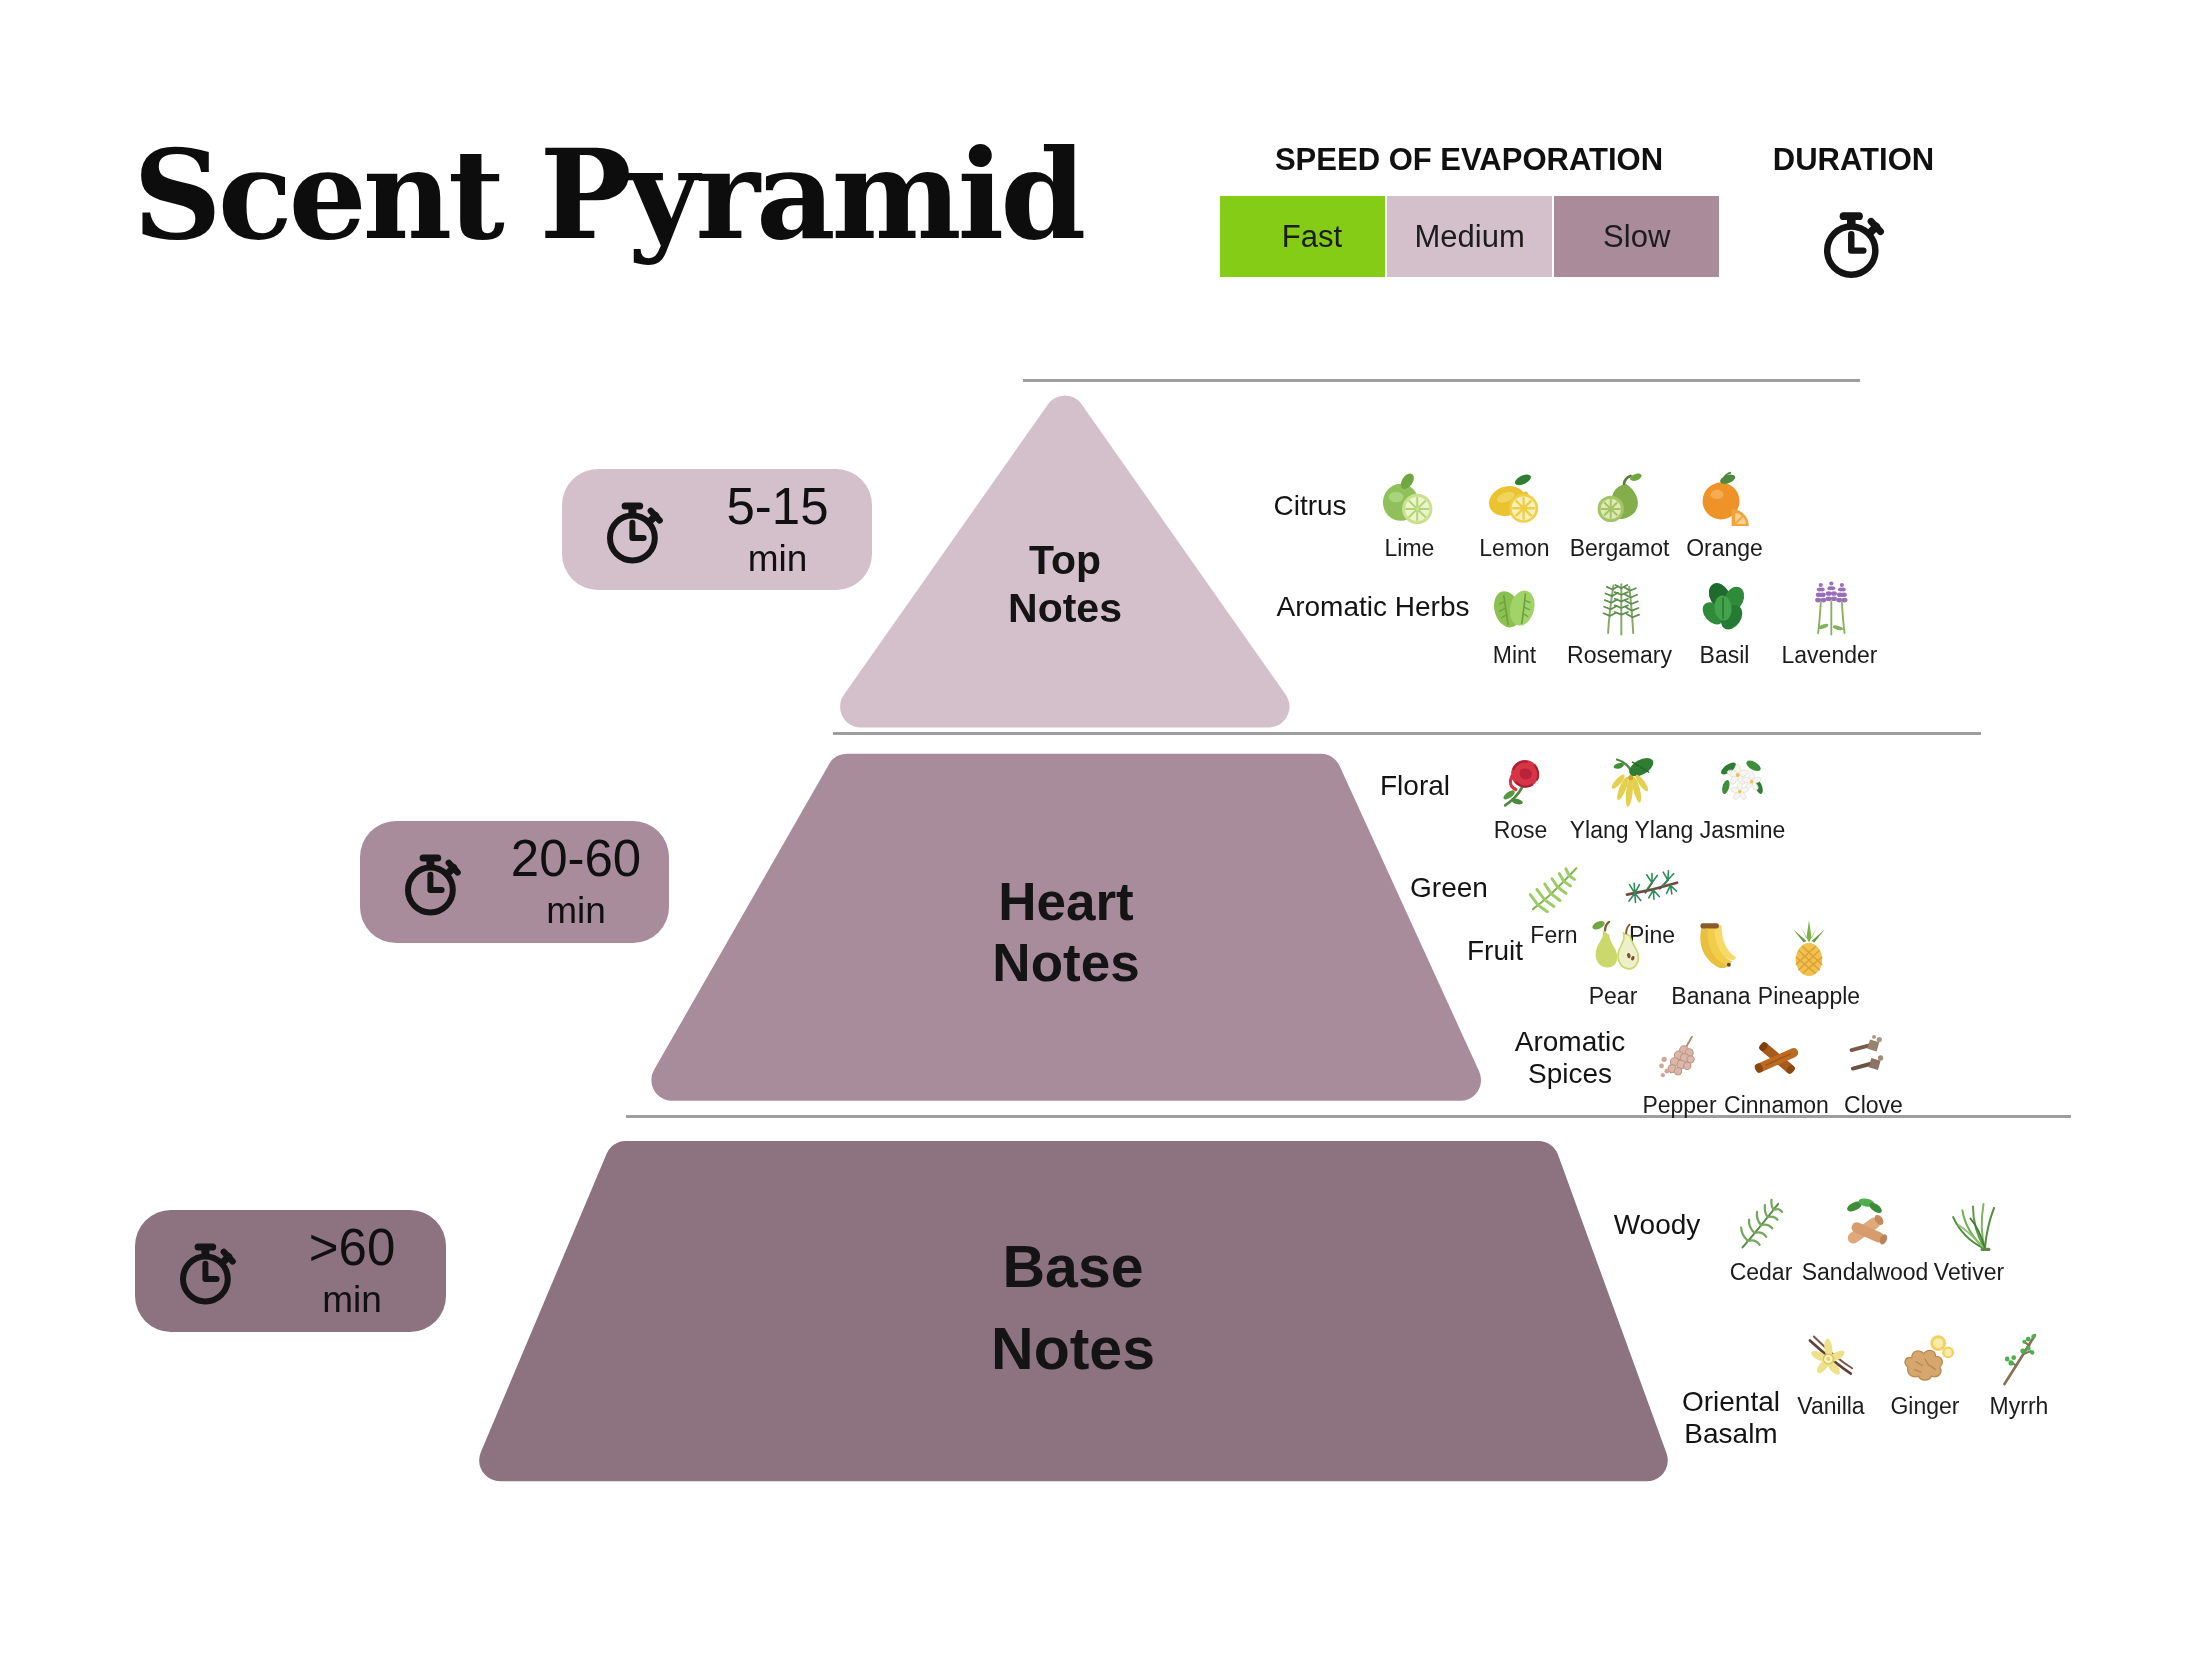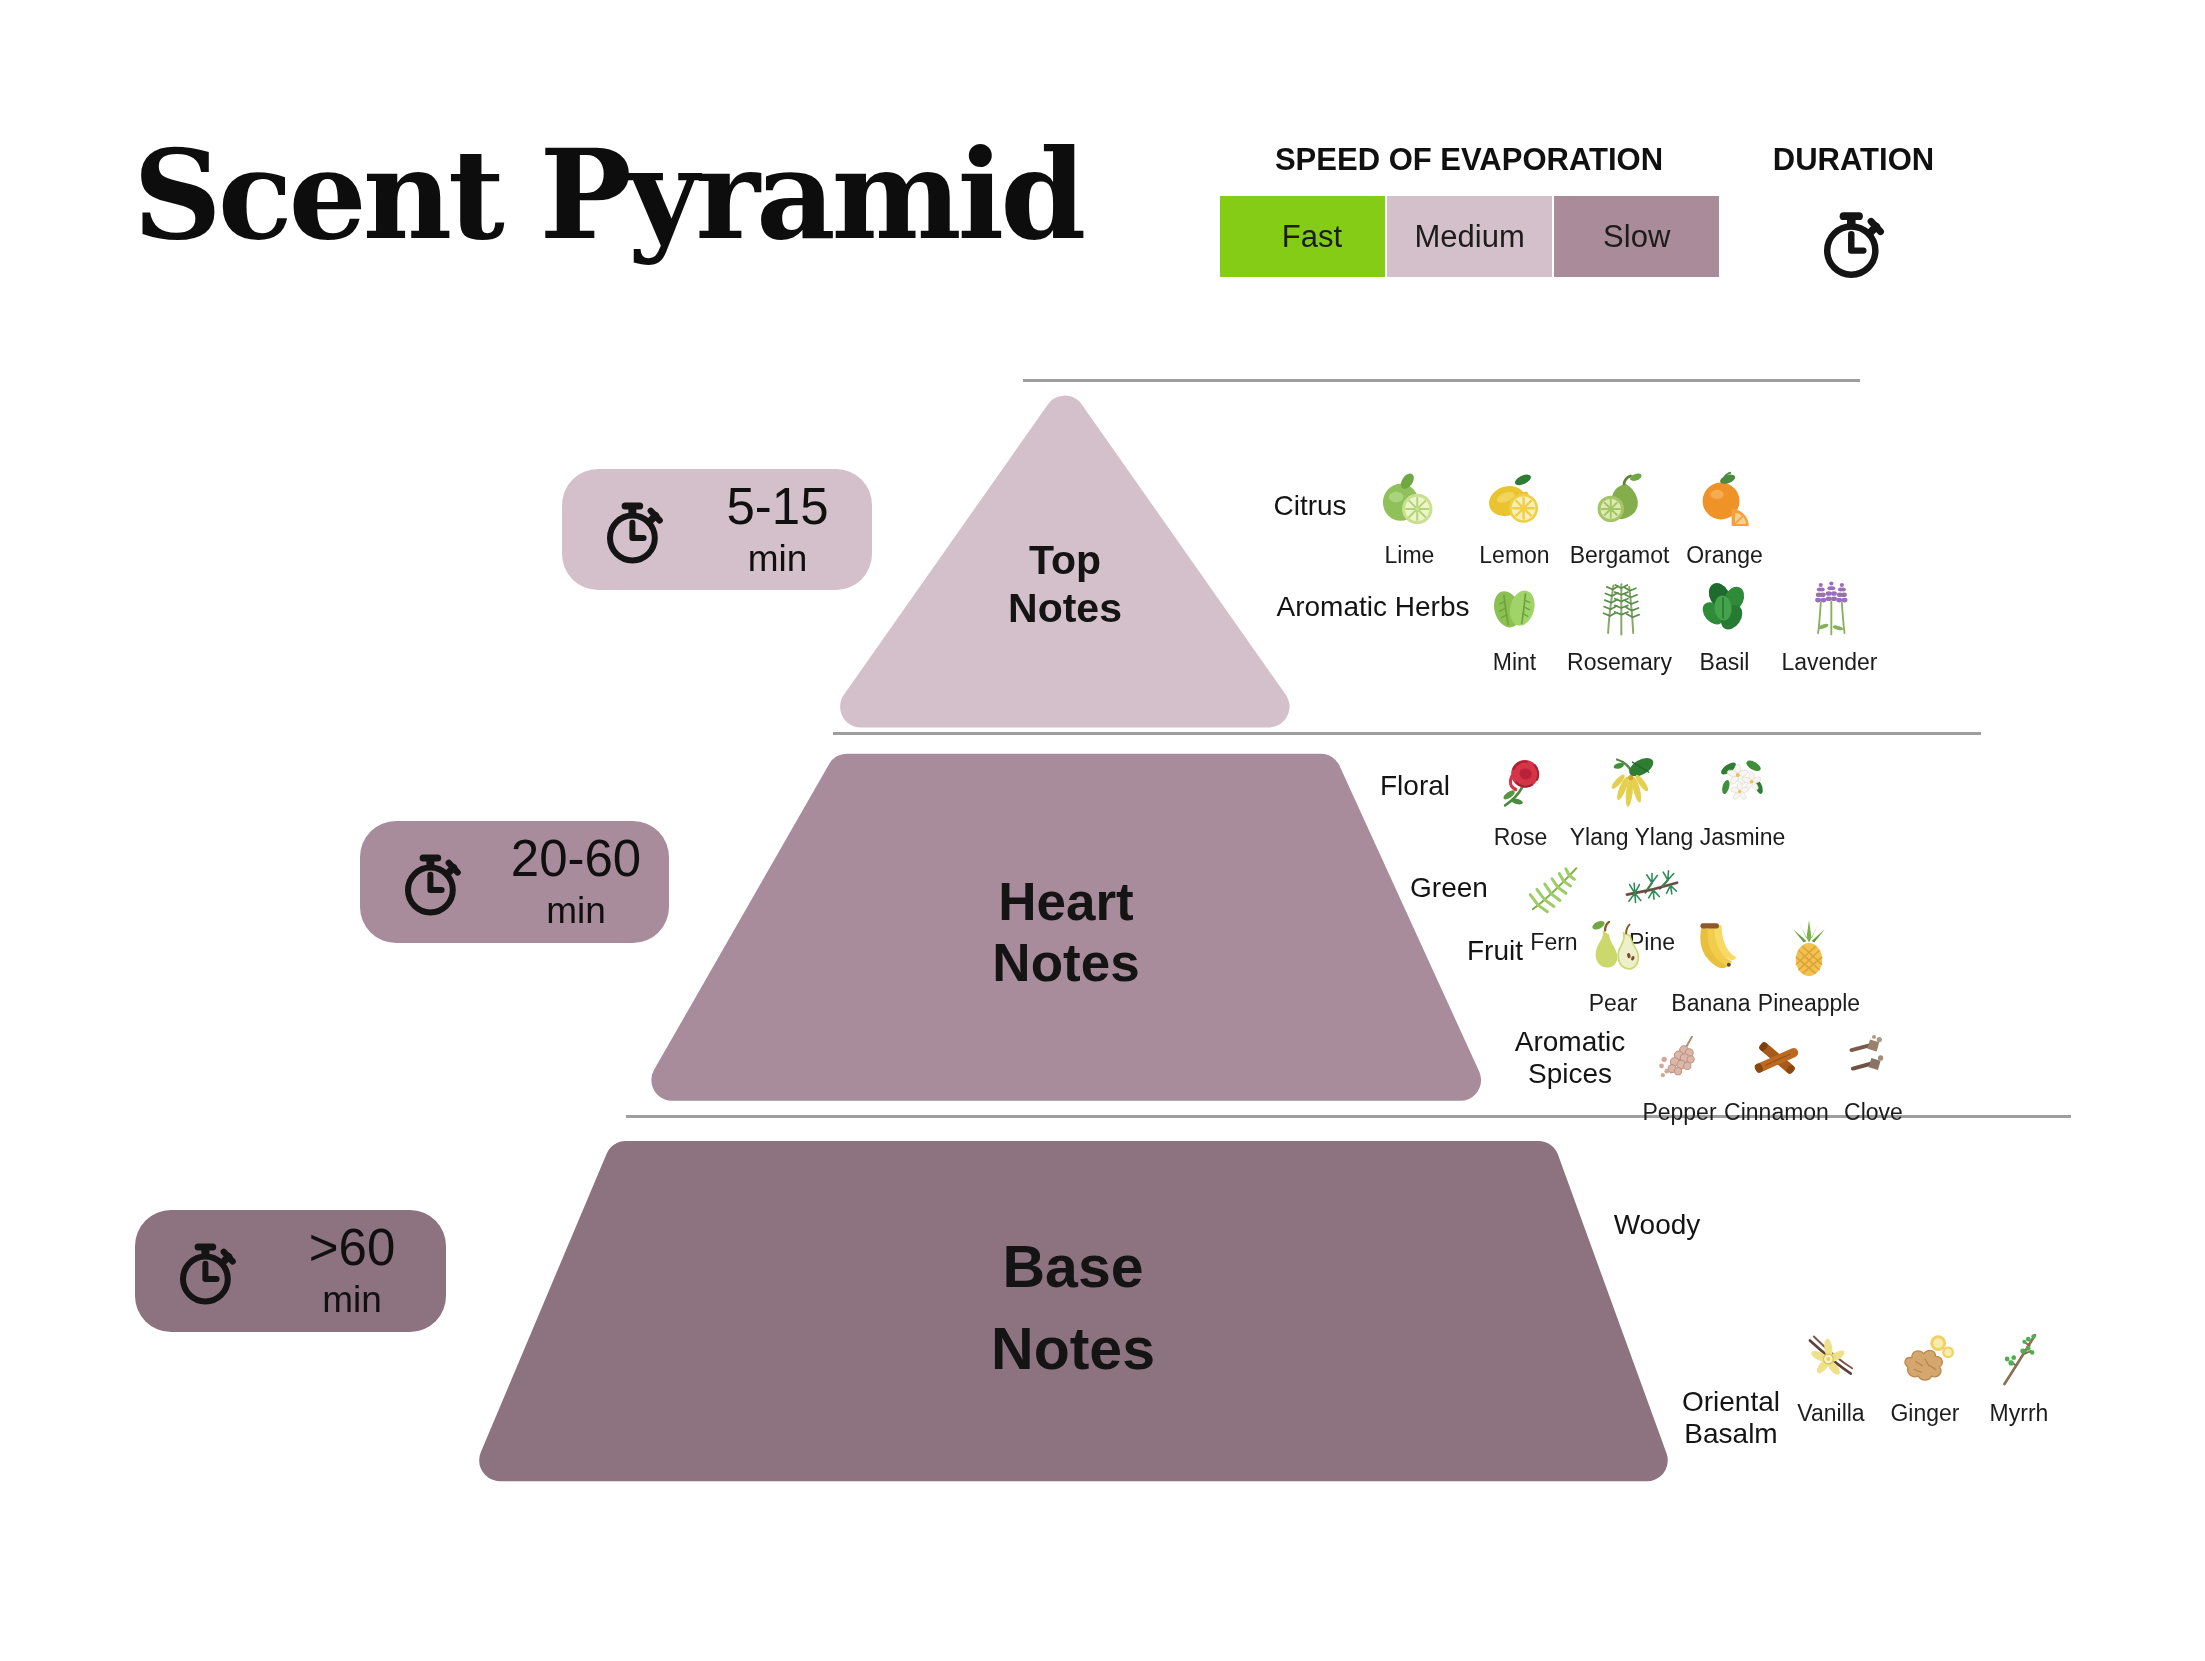--- a/index.html
+++ b/index.html
@@ -23,21 +23,21 @@
   .badge{position:absolute;border-radius:36px;display:flex;align-items:center;padding:0 21px 0 32px;gap:32px}
   .badge svg{width:80px;height:80px;flex:none}
   .badge-text{flex:1;text-align:center;color:#101010}
   .badge-range{font-size:51px;line-height:1}
   .badge-unit{font-size:37px;line-height:1.05;margin-top:8px}
   .fam-label{position:absolute;transform:translate(-50%,-50%);font-size:28px;color:#141414;
              text-align:center;line-height:32px;white-space:nowrap}
   .items{position:absolute;display:flex}
   .item{width:var(--iw,104px);display:flex;flex-direction:column;align-items:center}
   .item svg{width:66px;height:66px}
-  .caption{margin-top:8px;font-size:23px;color:#1c1c1c;white-space:nowrap}
+  .caption{margin-top:1px;font-size:23px;color:#1c1c1c;white-space:nowrap}
   .defs{position:absolute;width:0;height:0;overflow:hidden}
 </style>
 </head>
 <body>
 
 <svg class="defs" aria-hidden="true">
 <defs>
 <symbol id="i-stopwatch" viewBox="0 0 100 100">
   <circle cx="48" cy="60" r="28" fill="none" stroke="#141414" stroke-width="7.5"></circle>
   <path d="M48 60 V41 M48 60 H62" stroke="#141414" stroke-width="7.5" stroke-linecap="round" fill="none"></path>
@@ -553,20 +553,40 @@
       </div>
     <div class="item">
         <svg viewBox="0 0 100 100">
           <use href="#i-clove"></use>
         </svg>
         <div class="caption">Clove</div>
       </div>
   </div>
 
   <div class="fam-label" style="left:1657px;top:1225px">Woody</div>
+  <div class="items" style="left:1709px;top:1192px;--iw:104px">
+    <div class="item">
+        <svg viewBox="0 0 100 100">
+          <use href="#i-cedar"></use>
+        </svg>
+        <div class="caption">Cedar</div>
+      </div>
+    <div class="item">
+        <svg viewBox="0 0 100 100">
+          <use href="#i-sandalwood"></use>
+        </svg>
+        <div class="caption">Sandalwood</div>
+      </div>
+    <div class="item">
+        <svg viewBox="0 0 100 100">
+          <use href="#i-vetiver"></use>
+        </svg>
+        <div class="caption">Vetiver</div>
+      </div>
+  </div>
 
   <div class="fam-label" style="left:1731px;top:1418px">
     <div>Oriental</div>
     <div>Basalm</div>
   </div>
   <div class="items" style="left:1784px;top:1326px;--iw:94px">
     <div class="item">
         <svg viewBox="0 0 100 100">
           <use href="#i-vanilla"></use>
         </svg>

